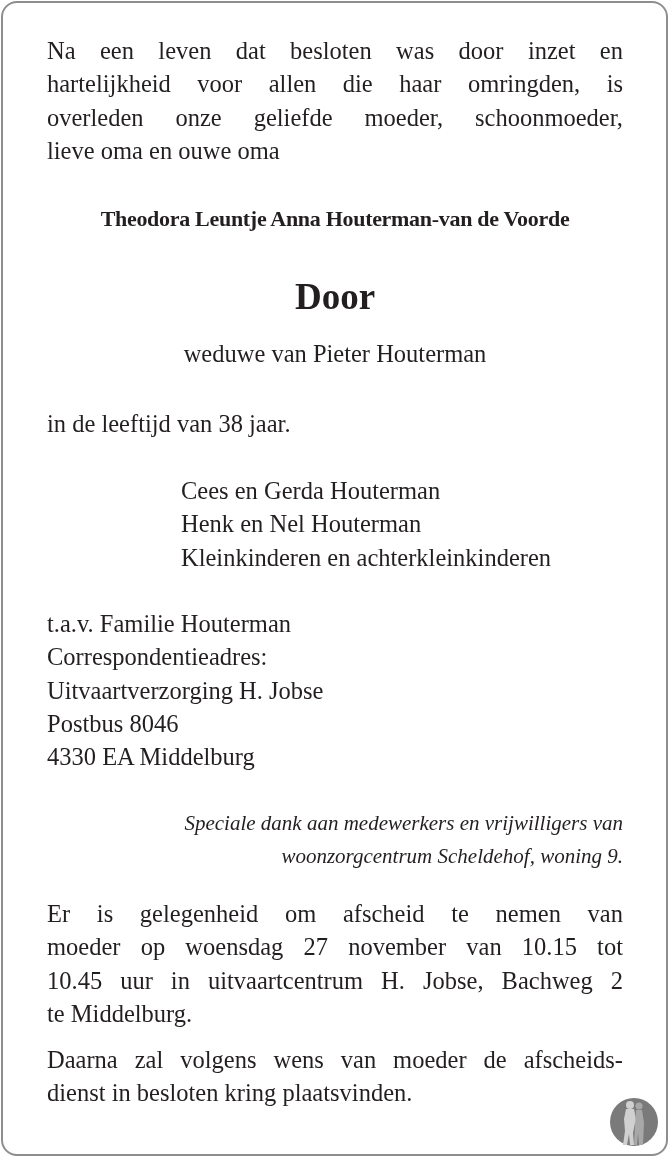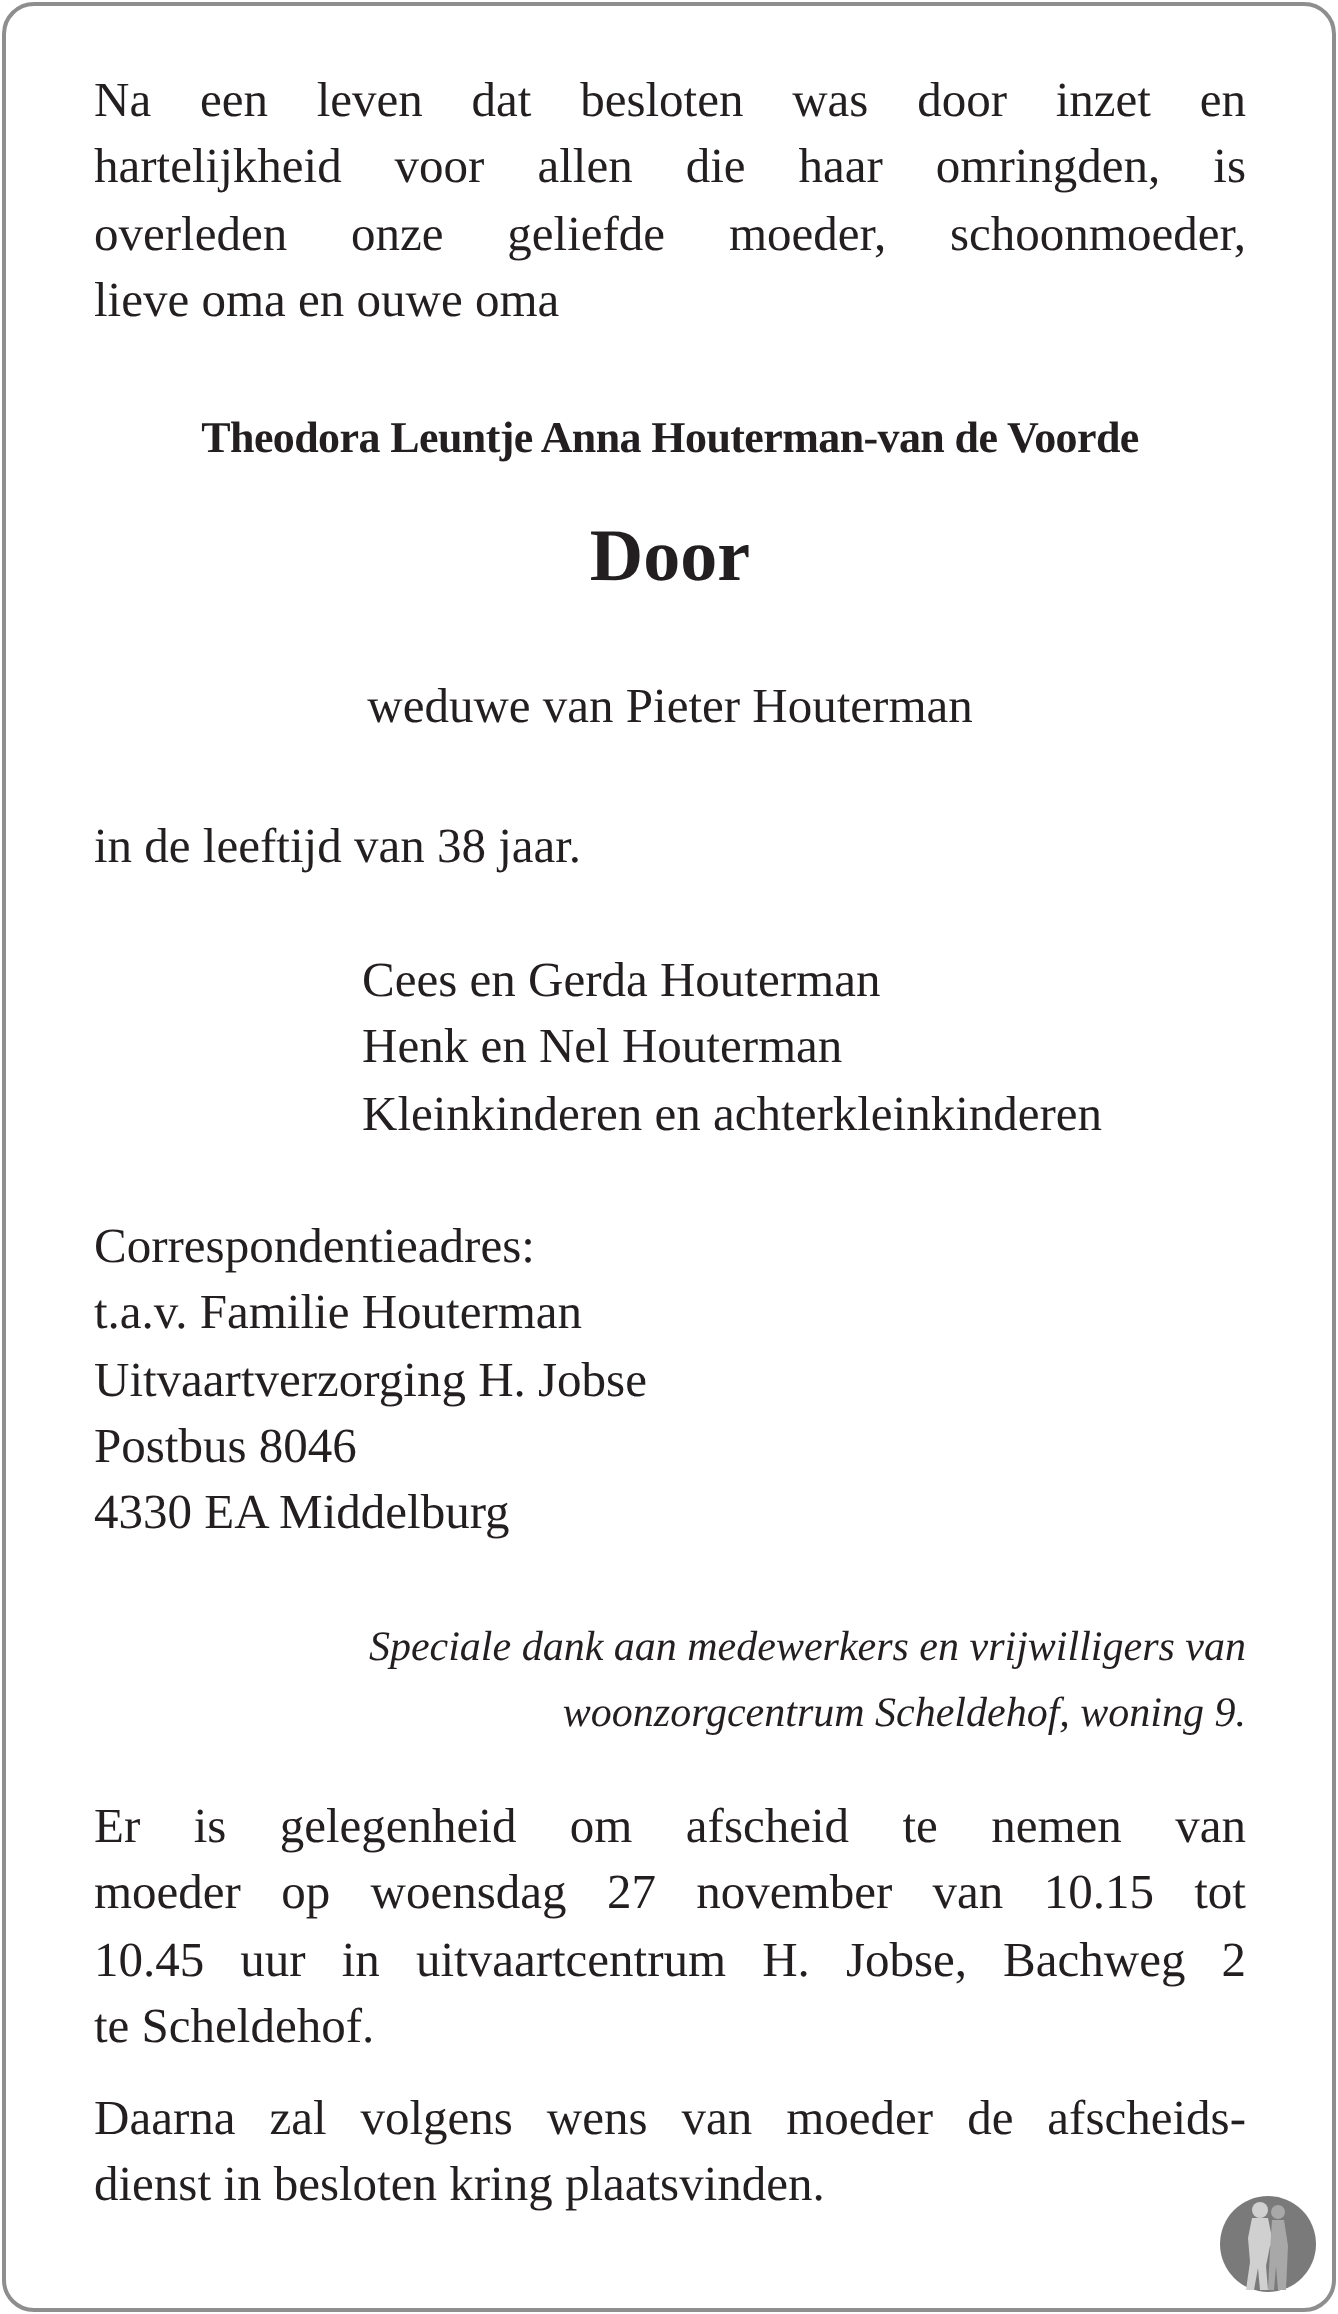--- a/index.html
+++ b/index.html
@@ -63,21 +63,21 @@
       letter-spacing: -0.3px;
       top: 206px;
     }
     .short-name {
       position: absolute;
       left: 0;
       width: 576px;
       text-align: center;
       font-weight: bold;
       font-size: 37px;
-      top: 257px;
+      top: 275px;
     }
     .widow {
       position: absolute;
       left: 0;
       width: 576px;
       text-align: center;
       font-size: 24.5px;
       top: 340px;
     }
     .age {
@@ -143,37 +143,37 @@
 
   <div class="age">in de leeftijd van 38 jaar.</div>
 
   <div class="relatives">
     <div>Cees en Gerda Houterman</div>
     <div>Henk en Nel Houterman</div>
     <div>Kleinkinderen en achterkleinkinderen</div>
   </div>
 
   <div class="address">
+    <div>t.a.v. Familie Houterman</div>
     <div>Correspondentieadres:</div>
-    <div>t.a.v. Familie Houterman</div>
     <div>Uitvaartverzorging H. Jobse</div>
     <div>Postbus 8046</div>
     <div>4330 EA Middelburg</div>
   </div>
 
   <div class="thanks">
     <div>Speciale dank aan medewerkers en vrijwilligers van</div>
     <div>woonzorgcentrum Scheldehof, woning 9.</div>
   </div>
 
   <div class="para justify" style="top:897px;">
     <span class="line">Er is gelegenheid om afscheid te nemen van</span>
     <span class="line">moeder op woensdag 27 november van 10.15 tot</span>
     <span class="line">10.45 uur in uitvaartcentrum H. Jobse, Bachweg 2</span>
-    <span class="line last">te Scheldehof.</span>
+    <span class="line last">te Middelburg.</span>
   </div>
 
   <div class="para justify" style="top:1043px;">
     <span class="line">Daarna zal volgens wens van moeder de afscheids-</span>
     <span class="line last">dienst in besloten kring plaatsvinden.</span>
   </div>
 
 </div>
 
 <div class="logo">

